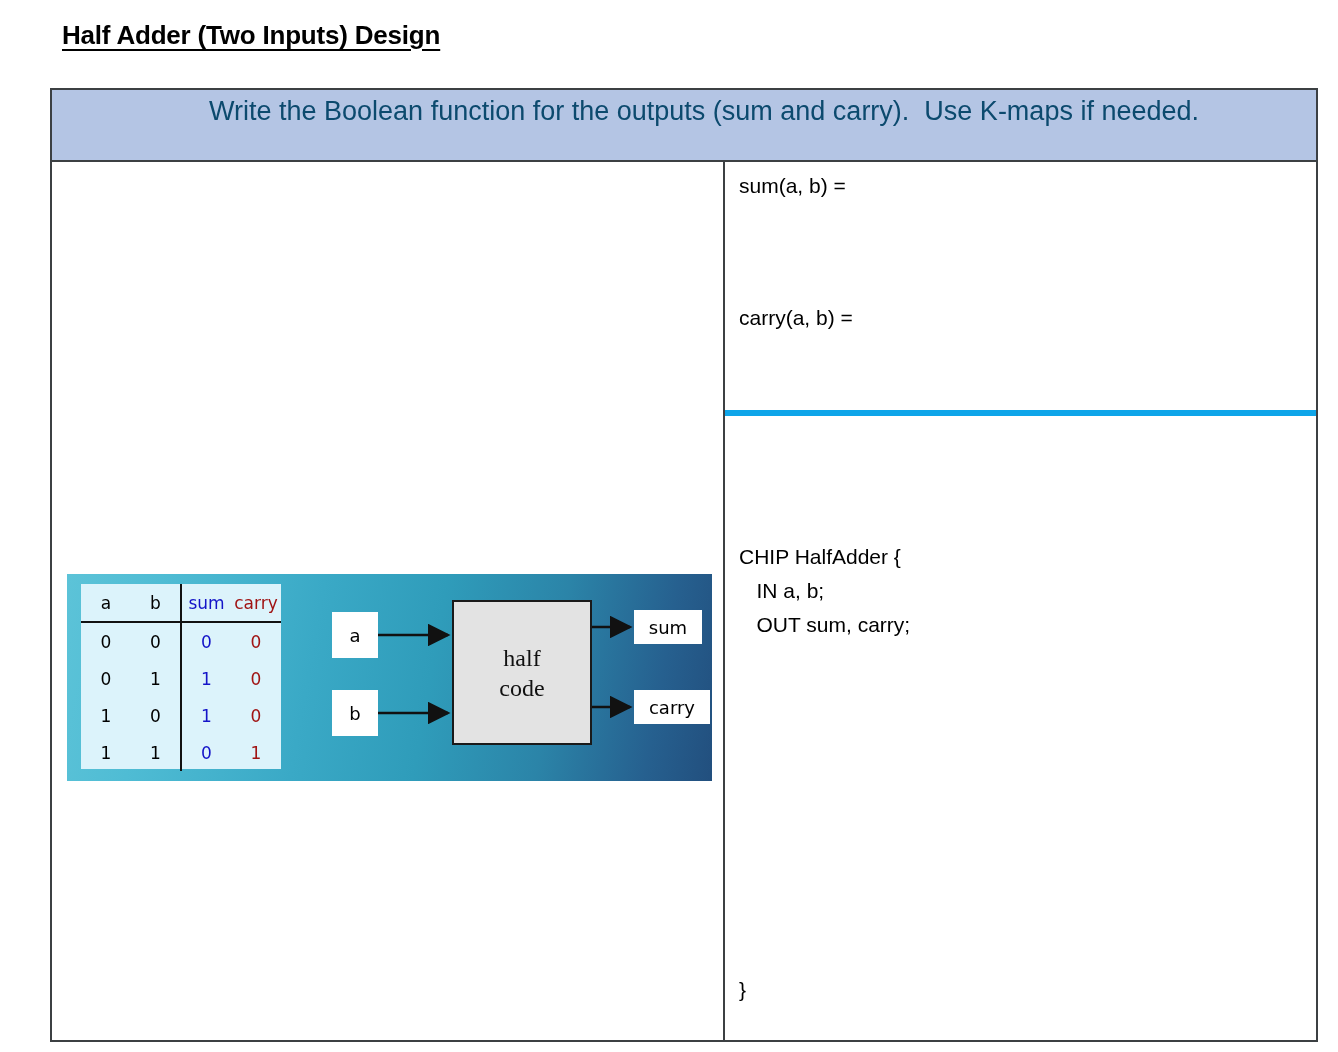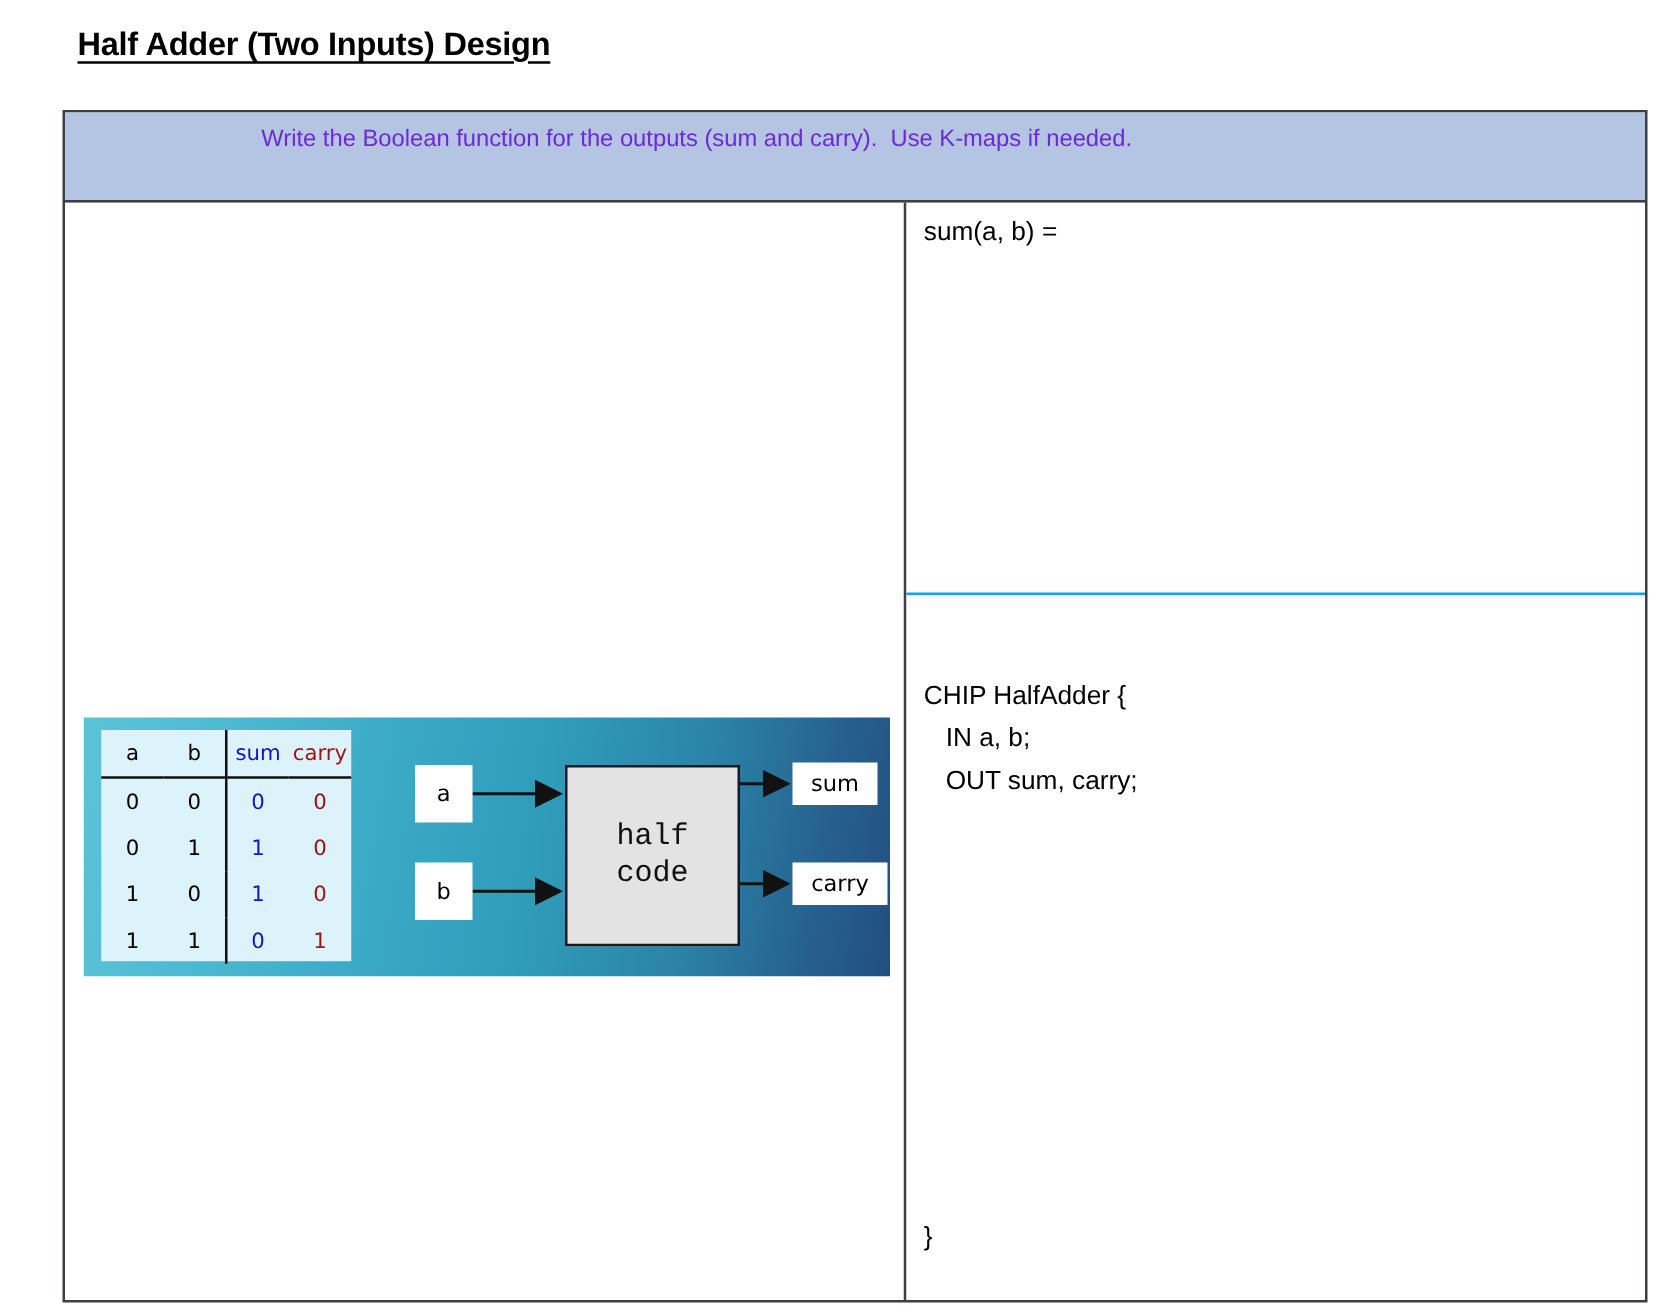--- a/index.html
+++ b/index.html
@@ -46,23 +46,23 @@
     left: 0;
     top: 0;
     width: 100%;
     height: 72px;
     box-sizing: border-box;
     background: #b4c5e4;
     border-bottom: 2px solid #3c4043;
     padding: 6px 10px 0 157px;
   }
   .prompt-line {
-    font-size: 19px;
+    font-size: 27px;
     line-height: 31px;
-    color: #6d28d9;
+    color: #0c4a6e;
     white-space: pre;
   }
 
   
   #body-area {
     position: absolute;
     left: 0;
     top: 72px;
     right: 0;
     bottom: 0;
@@ -81,23 +81,23 @@
     left: 673px;
     top: 0;
     right: 0;
     height: 100%;
   }
   #boolean-cell {
     position: absolute;
     left: 0;
     top: 0;
     width: 100%;
-    height: 314px;
-    box-sizing: border-box;
-    border-bottom: 2px solid #0ea5e9;
+    height: 254px;
+    box-sizing: border-box;
+    border-bottom: 6px solid #0ea5e9;
     padding: 10px 0 0 14px;
   }
   #hdl-cell {
     position: absolute;
     left: 0;
     top: 318px;
     width: 100%;
     bottom: 0;
     box-sizing: border-box;
     padding: 12px 0 0 14px;
@@ -191,31 +191,31 @@
     align-items: center;
     justify-content: center;
   }
   #box-a  { left: 0px;   top: 20px;  width: 46px; height: 46px; }
   #box-b  { left: 0px;   top: 98px;  width: 46px; height: 46px; }
   #box-sum   { left: 302px; top: 18px; width: 68px; height: 34px; }
   #box-carry { left: 302px; top: 98px; width: 76px; height: 34px; }
   #chip-box {
     position: absolute;
     left: 120px;
-    top: 20px;
+    top: 8px;
     width: 140px;
     height: 145px;
     background: #e3e3e3;
     border: 2px solid #1a1a1a;
     box-sizing: border-box;
     display: flex;
     flex-direction: column;
     align-items: center;
     justify-content: center;
-    font-family: Liberation Mono, monospace;
+    font-family: Liberation Serif, serif;
     font-size: 24px;
     line-height: 30px;
     color: #111;
   }
   #diagram svg { position: absolute; left: 0; top: 0; overflow: visible; }
 </style>
 </head>
 <body>
 
 <div id="page-title">Half Adder (Two Inputs) Design</div>
@@ -292,20 +292,21 @@
         </div>
 
       </div>
     </div>
 
     <div id="right-col">
 
       <div id="boolean-cell">
         <div class="ans-line">sum(a, b) =</div>
         <div class="ans-gap-lg"></div>
+        <div class="ans-line">carry(a, b) =</div>
       </div>
 
       <div id="hdl-cell">
         <div class="code-line">CHIP HalfAdder {</div>
         <div class="code-line">   IN a, b;</div>
         <div class="code-line">   OUT sum, carry;</div>
         <div class="code-gap"></div>
         <div id="closing-brace">}</div>
       </div>
 

